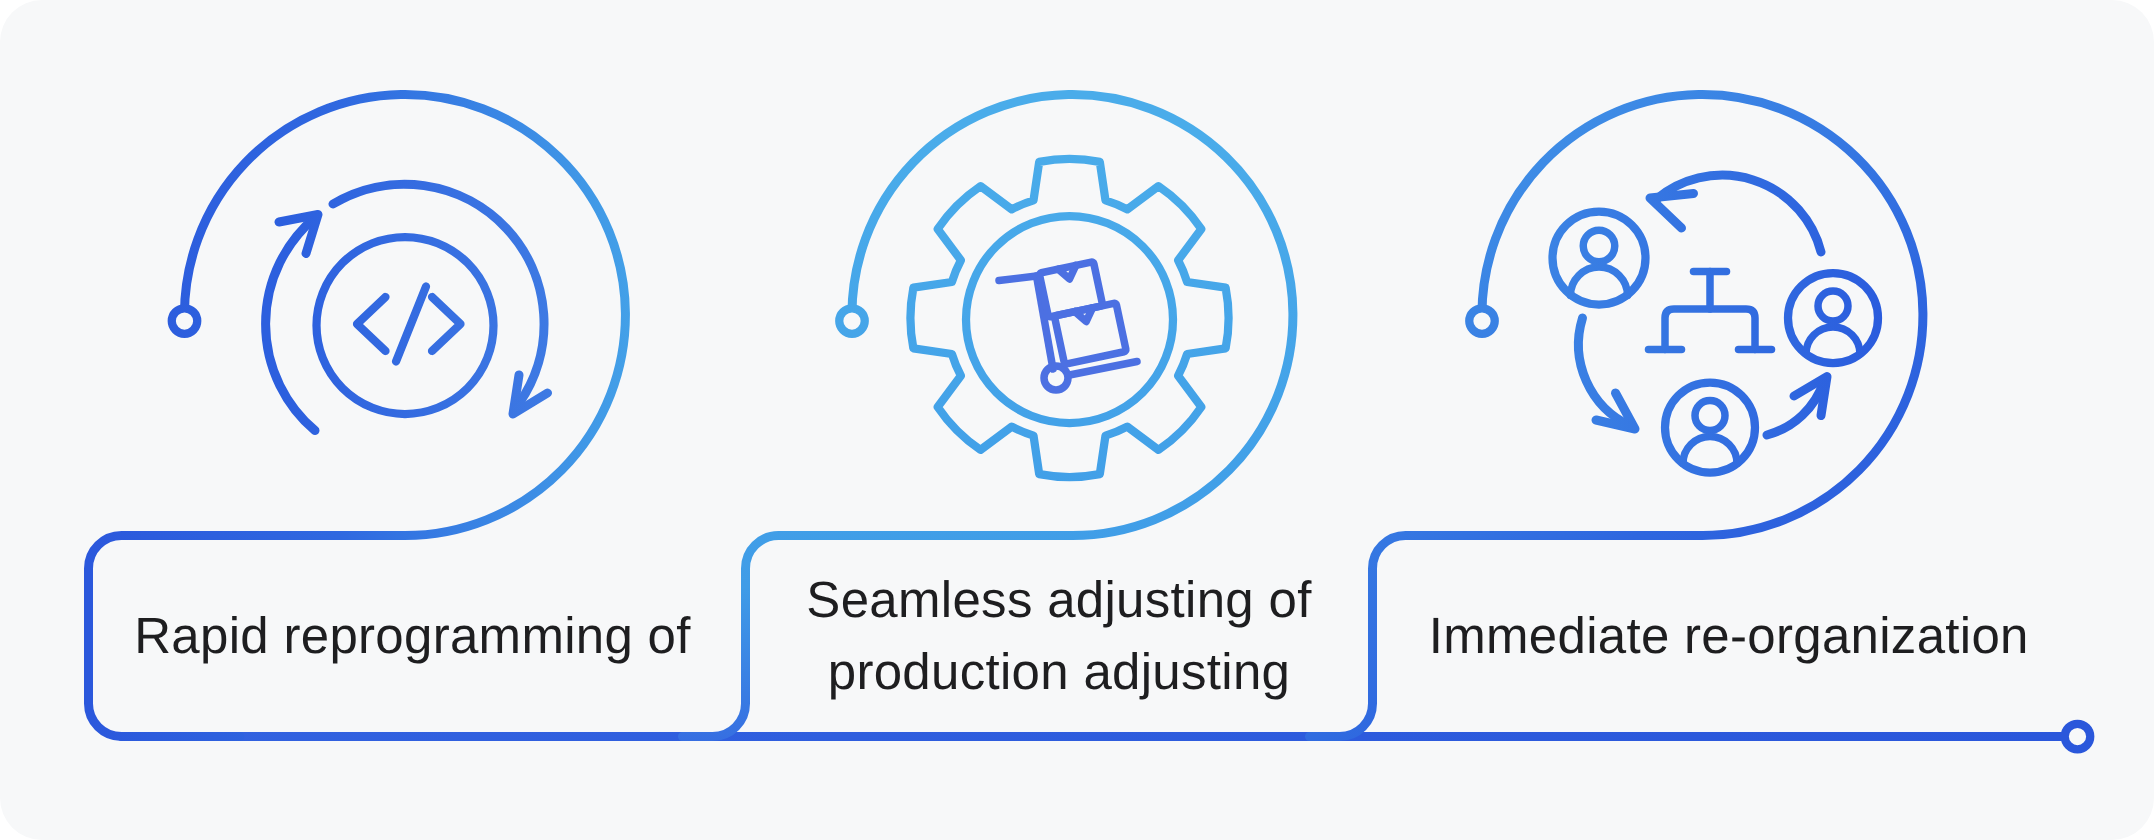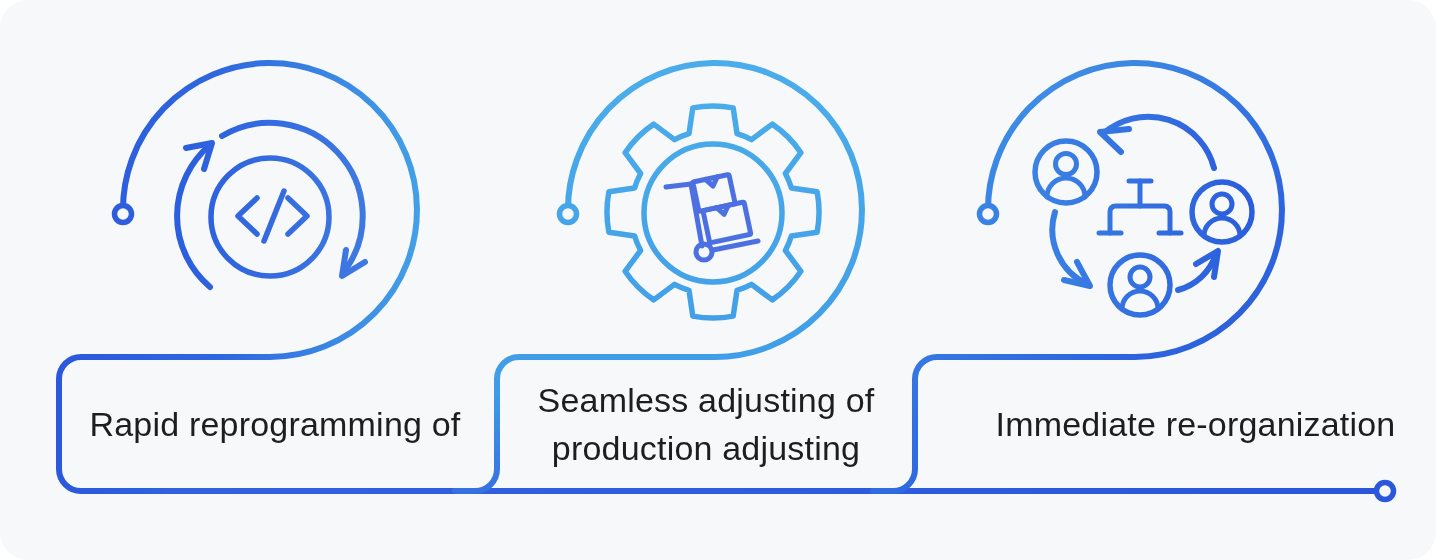--- a/index.html
+++ b/index.html
@@ -8,21 +8,21 @@
   .art{position:absolute;left:0;top:0;width:1436px;height:560px;}
   .label{
     position:absolute;top:362px;height:124px;
     display:flex;flex-direction:column;justify-content:center;align-items:center;
     font-family:"Liberation Sans","DejaVu Sans",sans-serif;
     font-size:34px;line-height:48px;font-weight:400;color:#1e1e20;
     letter-spacing:.2px;text-align:center;white-space:nowrap;
   }
   .label-1{left:70px;width:410px;}
   .label-2{left:505px;width:402px;justify-content:center;}
-  .label-3{left:968px;width:455px;align-items:center;}
+  .label-3{left:925px;width:455px;align-items:center;}
 </style>
 </head>
 <body>
 
 <div class="stage">
   <div class="card"></div>
 
   <svg class="art" viewBox="0 0 1436 560" fill="none" xmlns="http://www.w3.org/2000/svg">
     <defs>
       <linearGradient id="gS1" gradientUnits="userSpaceOnUse" x1="60" y1="0" x2="430" y2="0">

